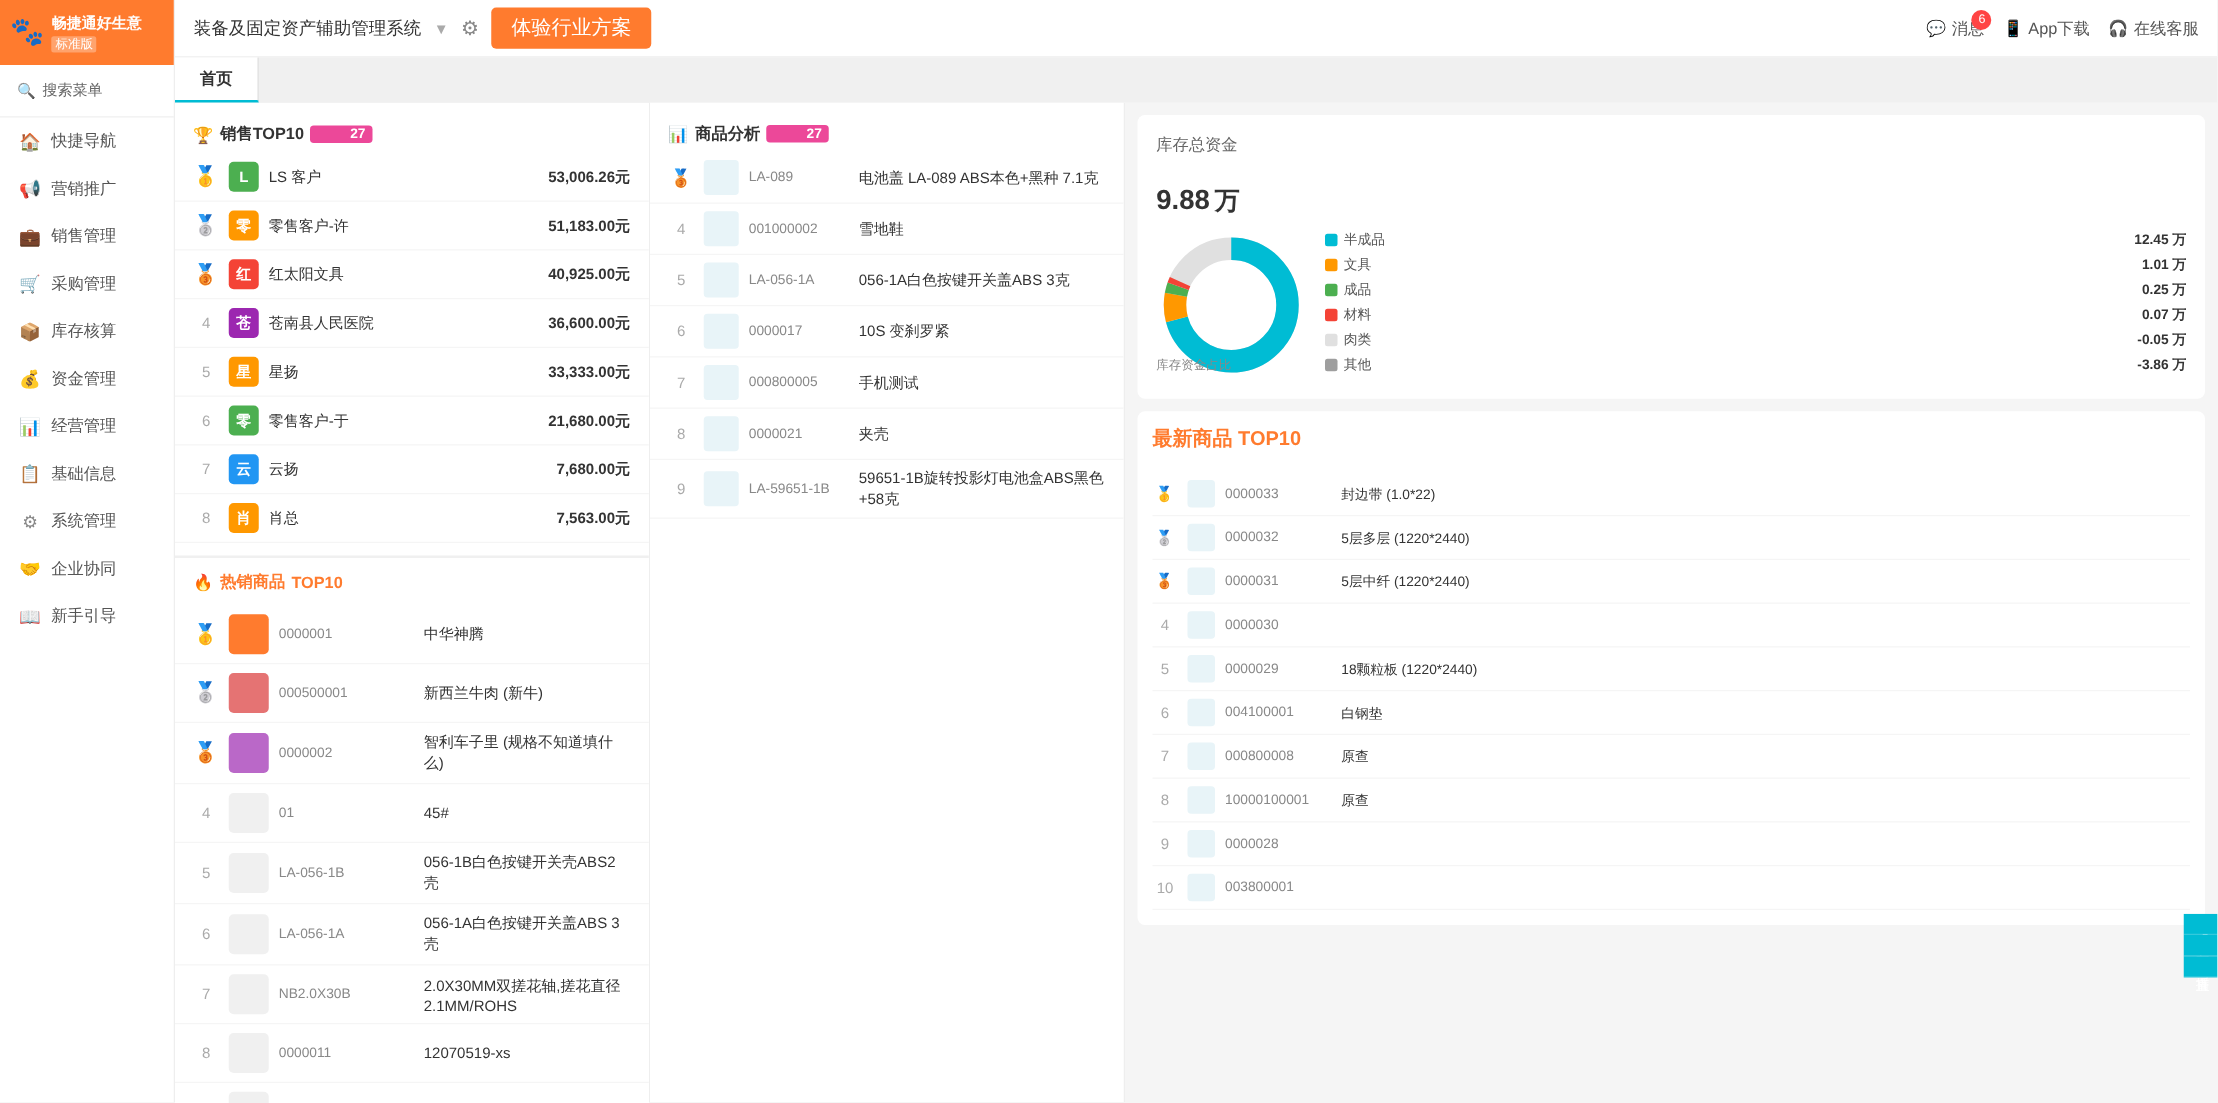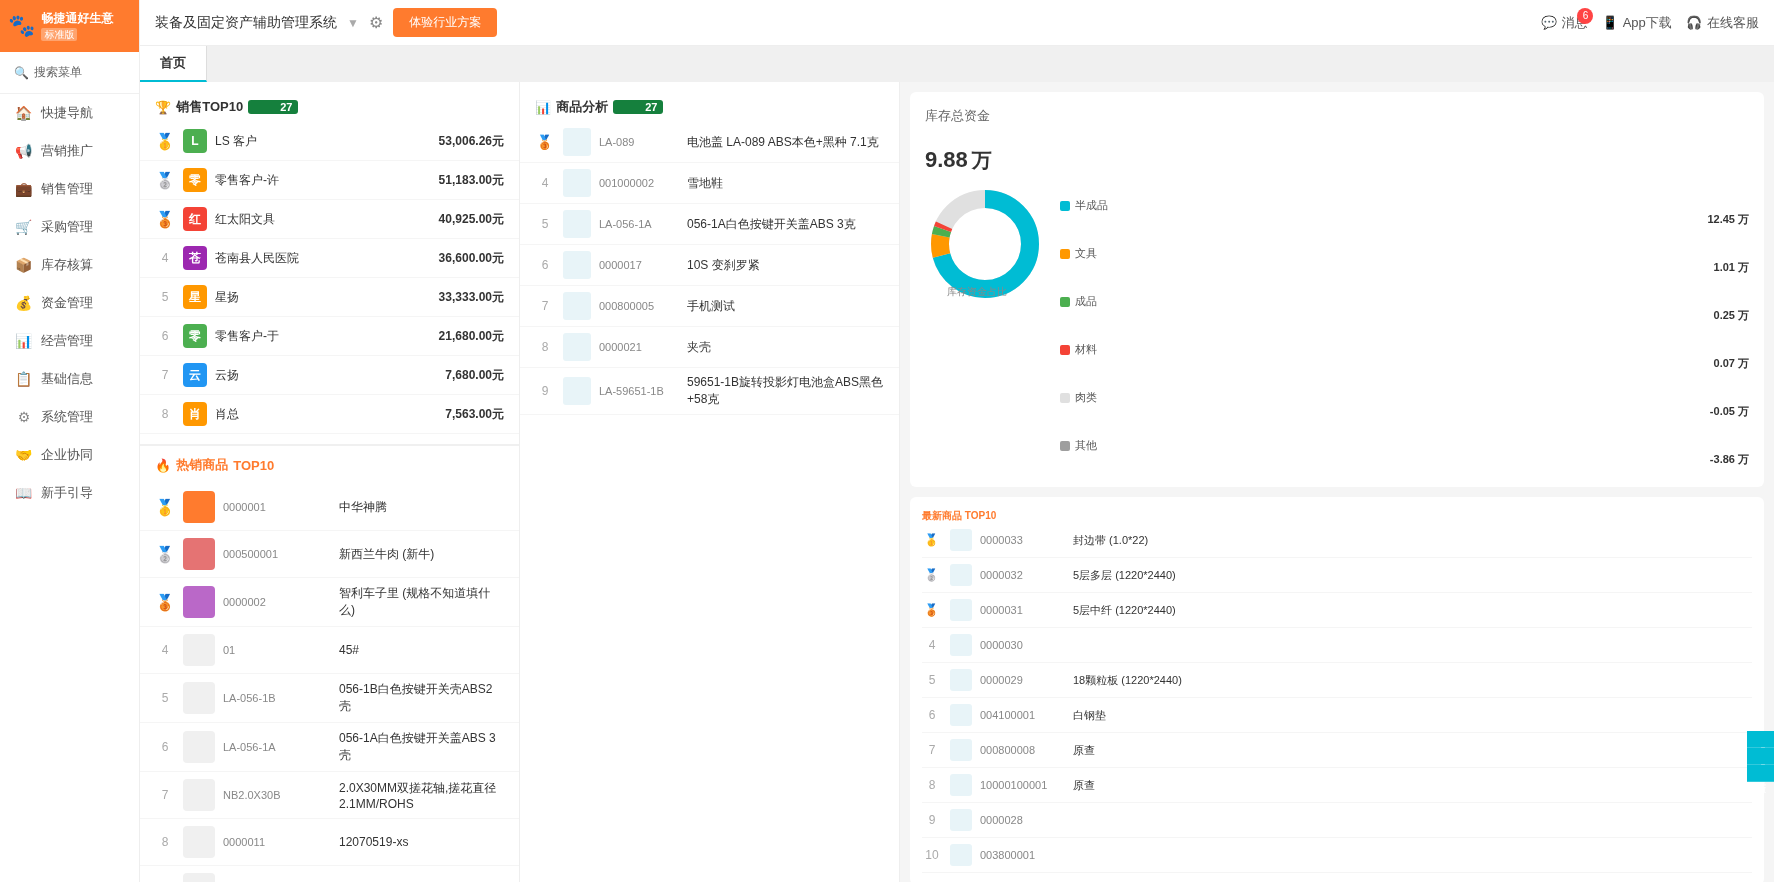--- a/index.html
+++ b/index.html
@@ -15,21 +15,21 @@
     .sidebar-nav-item { display: flex; align-items: center; gap: 8px; padding: 10px 15px; color: #555; cursor: pointer; font-size: 13px; }
     .sidebar-nav-item .nav-icon { width: 18px; height: 18px; display: flex; align-items: center; justify-content: center; font-size: 14px; color: #888; }
 
     
     .main { flex: 1; display: flex; flex-direction: column; overflow: hidden; }
 
     
     .header { height: 46px; background: #fff; border-bottom: 1px solid #eee; display: flex; align-items: center; padding: 0 15px; gap: 10px; flex-shrink: 0; }
     .header-dropdown { color: #aaa; font-size: 12px; cursor: pointer; }
     .header-settings { color: #888; cursor: pointer; font-size: 16px; }
-    .header-btn { background: #ff7b2e; color: #fff; border: none; padding: 6px 16px; border-radius: 4px; font-size: 12px; cursor: pointer; font-family: Liberation Serif, serif; }
+    .header-btn { background: #ff7b2e; color: #fff; border: none; padding: 6px 16px; border-radius: 4px; font-size: 16px; cursor: pointer; font-family: Liberation Serif, serif; }
     .header-right { margin-left: auto; display: flex; align-items: center; gap: 15px; color: #555; font-size: 13px; }
     .header-right-item { display: flex; align-items: center; gap: 4px; cursor: pointer; position: relative; }
     .badge { background: #ff4444; color: #fff; border-radius: 50%; width: 16px; height: 16px; font-size: 10px; display: flex; align-items: center; justify-content: center; position: absolute; top: -6px; right: -6px; }
 
     
     .tab-nav { background: #f0f0f0; padding: 0; display: flex; flex-shrink: 0; }
     .tab-item { padding: 8px 20px; font-size: 13px; cursor: pointer; color: #555; border-right: 1px solid #ddd; }
     .tab-item.active { background: #fff; color: #333; font-weight: bold; border-bottom: 2px solid #00bcd4; }
 
     
@@ -37,21 +37,21 @@
 
     
     .three-col { display: flex; flex: 1; overflow: hidden; }
     .col-left { width: 380px; flex-shrink: 0; background: #fff; border-right: 1px solid #eee; overflow-y: auto; padding: 10px 0; }
     .col-mid { width: 380px; flex-shrink: 0; background: #fff; border-right: 1px solid #eee; overflow-y: auto; padding: 10px 0; }
     .col-right { flex: 1; background: #f5f5f5; overflow-y: auto; padding: 10px; }
 
     
     .section-header { padding: 6px 15px; font-size: 13px; font-weight: bold; color: #333; display: flex; align-items: center; gap: 5px; }
     .section-badge { background: #ff7b2e; color: #fff; border-radius: 3px; padding: 1px 6px; font-size: 11px; }
-    .section-badge-teal { background: #15803d; padding-left: 32px; }
+    .section-badge-teal { background: #ec4899; padding-left: 32px; }
 
     
     .rank-item { display: flex; align-items: center; padding: 7px 15px; gap: 8px; border-bottom: 1px solid #f5f5f5; }
     .rank-num { width: 20px; text-align: center; font-size: 12px; color: #aaa; }
     .rank-avatar { width: 24px; height: 24px; border-radius: 4px; display: flex; align-items: center; justify-content: center; color: #fff; font-size: 12px; font-weight: bold; flex-shrink: 0; }
     .rank-name { flex: 1; color: #333; font-size: 12px; }
     .rank-value { color: #333; font-size: 12px; font-weight: bold; }
 
     .medal-gold { color: #ffd700; font-size: 16px; }
     .medal-silver { color: #c0c0c0; font-size: 16px; }
@@ -66,24 +66,24 @@
     
     .inventory-card { background: #fff; border-radius: 6px; padding: 15px; margin-bottom: 10px; }
     .inventory-title { font-size: 13px; color: #666; margin-bottom: 22px; }
     .inventory-amount { font-size: 22px; font-weight: bold; color: #333; }
     .chart-area { display: flex; gap: 15px; margin-top: 10px; }
     .donut-chart { width: 120px; height: 120px; position: relative; flex-shrink: 0; }
     .chart-legend { flex: 1; }
     .legend-item { display: flex; align-items: center; justify-content: flex-end; margin-bottom: 5px; font-size: 11px; }
     .legend-dot { width: 10px; height: 10px; border-radius: 2px; margin-right: 5px; flex-shrink: 0; }
     .legend-label { flex: 1; color: #555; display: flex; align-items: center; }
-    .legend-value { color: #333; font-weight: bold; font-size: 11px; margin-top: 28px; }
+    .legend-value { color: #333; font-weight: bold; font-size: 11px; }
 
     .new-products-card { background: #fff; border-radius: 6px; padding: 12px; }
-    .new-products-title { font-size: 10px; font-weight: bold; color: #333; margin-bottom: 0; }
+    .new-products-title { font-size: 16px; font-weight: bold; color: #333; margin-bottom: 16px; }
     .new-products-title span { color: #ff7b2e; }
     .new-product-item { display: flex; align-items: center; padding: 6px 0; border-bottom: 1px solid #f5f5f5; gap: 8px; }
     .new-product-num { width: 20px; text-align: center; font-size: 12px; color: #aaa; }
     .new-product-thumb { width: 22px; height: 22px; background: #e8f4f8; border-radius: 3px; display: flex; align-items: center; justify-content: center; color: #aaa; font-size: 9px; flex-shrink: 0; }
     .new-product-code { color: #888; font-size: 11px; min-width: 85px; }
     .new-product-name { flex: 1; color: #333; font-size: 11px; }
     .hot-products-title { font-size: 14px; font-weight: bold; color: #333; margin-bottom: 10px; display: flex; align-items: center; gap: 5px; }
     .hot-products-title span { color: #ff7b2e; }
 
     .hot-item { display: flex; align-items: center; padding: 7px 0; border-bottom: 1px solid #f5f5f5; gap: 8px; }
@@ -383,21 +383,21 @@
                 <circle cx="60" cy="60" r="45" fill="none" stroke="#e0e0e0" stroke-width="18"></circle>
 
                 <circle cx="60" cy="60" r="45" fill="none" stroke="#00bcd4" stroke-width="18" stroke-dasharray="200 82.7" stroke-dashoffset="0"></circle>
 
                 <circle cx="60" cy="60" r="45" fill="none" stroke="#ff9800" stroke-width="18" stroke-dasharray="20 262.7" stroke-dashoffset="-200"></circle>
 
                 <circle cx="60" cy="60" r="45" fill="none" stroke="#4caf50" stroke-width="18" stroke-dasharray="7 275.7" stroke-dashoffset="-220"></circle>
 
                 <circle cx="60" cy="60" r="45" fill="none" stroke="#f44336" stroke-width="18" stroke-dasharray="4 278.7" stroke-dashoffset="-227"></circle>
               </svg>
-              <div style="position:absolute;bottom:5px;left:0;right:16px;text-align:center;font-size:10px;color:#888;">库存资金占比</div>
+              <div style="position:absolute;bottom:5px;left:0;right:16px;text-align:left;font-size:10px;color:#888;">库存资金占比</div>
             </div>
             <div class="chart-legend">
               <div class="legend-item">
                 <span class="legend-dot" style="background:#00bcd4;"></span>
                 <span class="legend-label">半成品</span>
                 <span class="legend-value">12.45 万</span>
               </div>
               <div class="legend-item">
                 <span class="legend-dot" style="background:#ff9800;"></span>
                 <span class="legend-label">文具</span>

